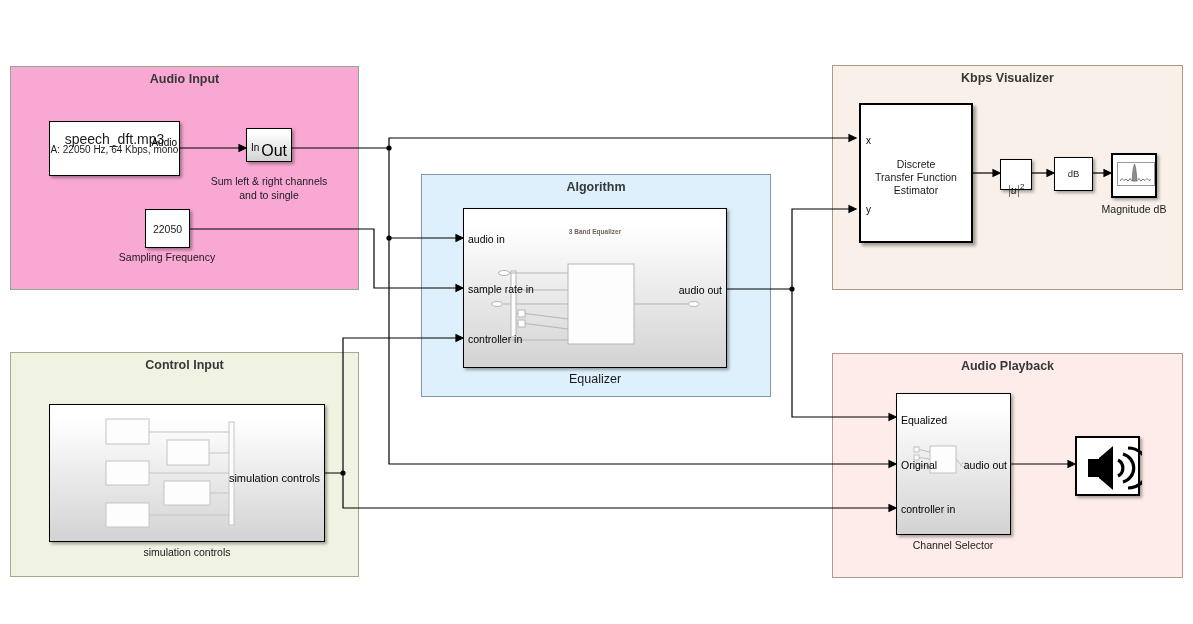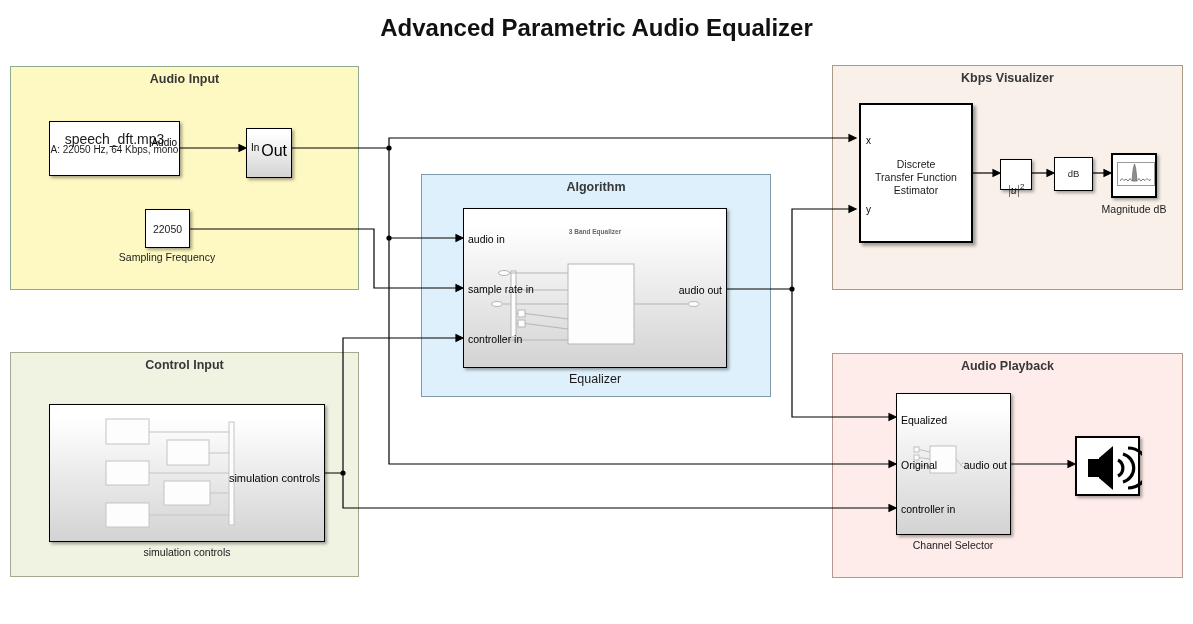--- a/index.html
+++ b/index.html
@@ -6,21 +6,21 @@
   #canvas{position:relative;width:1193px;height:624px;background:#ffffff;
           font-family:"Liberation Sans",sans-serif;color:#1a1a1a;overflow:hidden;}
   .abs{position:absolute;}
   
   .model-title{left:0;top:14px;width:100%;text-align:center;font-size:24px;font-weight:bold;color:#111;}
   .copyright{left:0;top:587px;width:100%;text-align:center;font-size:9px;color:#333;}
   
   .region{border:1px solid;box-sizing:border-box;z-index:1;}
   .region .rtitle{position:absolute;top:5px;left:0;width:100%;text-align:center;
                   font-size:12.5px;font-weight:bold;color:#373737;}
-  .rg-audio-input{left:10px;top:66px;width:349px;height:224px;background:#fef9c3;border-color:#8fa98f;}
+  .rg-audio-input{left:10px;top:66px;width:349px;height:224px;background:#f9a8d4;border-color:#8fa98f;}
   .rg-control-input{left:10px;top:352px;width:349px;height:225px;background:#f0f3e2;border-color:#a6a98f;}
   .rg-algorithm{left:421px;top:174px;width:350px;height:223px;background:#def0fb;border-color:#8099ab;}
   .rg-data-visualizer{left:832px;top:65px;width:351px;height:225px;background:#f8f0e9;border-color:#a89a87;}
   .rg-audio-playback{left:832px;top:353px;width:351px;height:225px;background:#fdecea;border-color:#b49892;}
   
   #wires{left:0;top:0;z-index:2;pointer-events:none;}
   
   .blk{border:1.2px solid #000;background:#fff;box-sizing:border-box;z-index:3;
        box-shadow:2px 2px 3px rgba(0,0,0,0.35);}
   .blk.grad{background:linear-gradient(#ffffff 10%,#d3d3d3 100%);}
@@ -32,21 +32,20 @@
   .port.r{text-align:right;}
   .innersvg{position:absolute;left:0;top:0;}
   .usq{font-style:italic;font-family:"Liberation Serif",serif;font-size:12px;}
   .usq sup{font-size:8px;font-family:"Liberation Sans",sans-serif;font-style:normal;}
 </style>
 </head>
 <body>
 
 <div id="canvas">
 
-  <div class="abs model-title">Advanced Parametric Audio Equalizer</div>
 
   <div class="abs region rg-audio-input">
     <div class="rtitle">Audio Input</div>
   </div>
   <div class="abs region rg-control-input">
     <div class="rtitle">Control Input</div>
   </div>
   <div class="abs region rg-algorithm">
     <div class="rtitle">Algorithm</div>
   </div>
@@ -117,23 +116,27 @@
       </g>
     </g>
   </svg>
 
   <div class="abs blk" style="left:49px;top:121px;width:131px;height:55px;">
     <div class="ctext" style="top:9px;font-size:14px;">speech_dft.mp3</div>
     <div class="ctext" style="top:22px;font-size:10px;white-space:nowrap;">A: 22050 Hz, 64 Kbps, mono</div>
     <div class="port r" style="right:2px;top:15px;font-size:10px;">Audio</div>
   </div>
 
-  <div class="abs blk grad" style="left:246px;top:128px;width:46px;height:50px;">
+  <div class="abs blk grad" style="left:246px;top:128px;width:46px;height:34px;">
     <div class="port" style="left:4px;top:13px;font-size:10px;">In</div>
     <div class="port r" style="right:4px;top:13px;font-size:16px;">Out</div>
+  </div>
+  <div class="abs caption" style="left:189px;top:175px;width:160px;">
+    <div>Sum left &amp; right channels</div>
+    <div>and to single</div>
   </div>
 
   <div class="abs blk" style="left:145px;top:209px;width:45px;height:39px;">
     <div class="ctext" style="top:13px;font-size:10.5px;">22050</div>
   </div>
   <div class="abs caption" style="left:97px;top:251px;width:140px;">Sampling Frequency</div>
 
   <div class="abs blk grad" style="left:463px;top:208px;width:264px;height:160px;">
     <svg class="innersvg" width="264" height="160" viewBox="0 0 264 160">
       <g stroke="#b5b5b5" fill="#fdfdfd" stroke-width="1">

